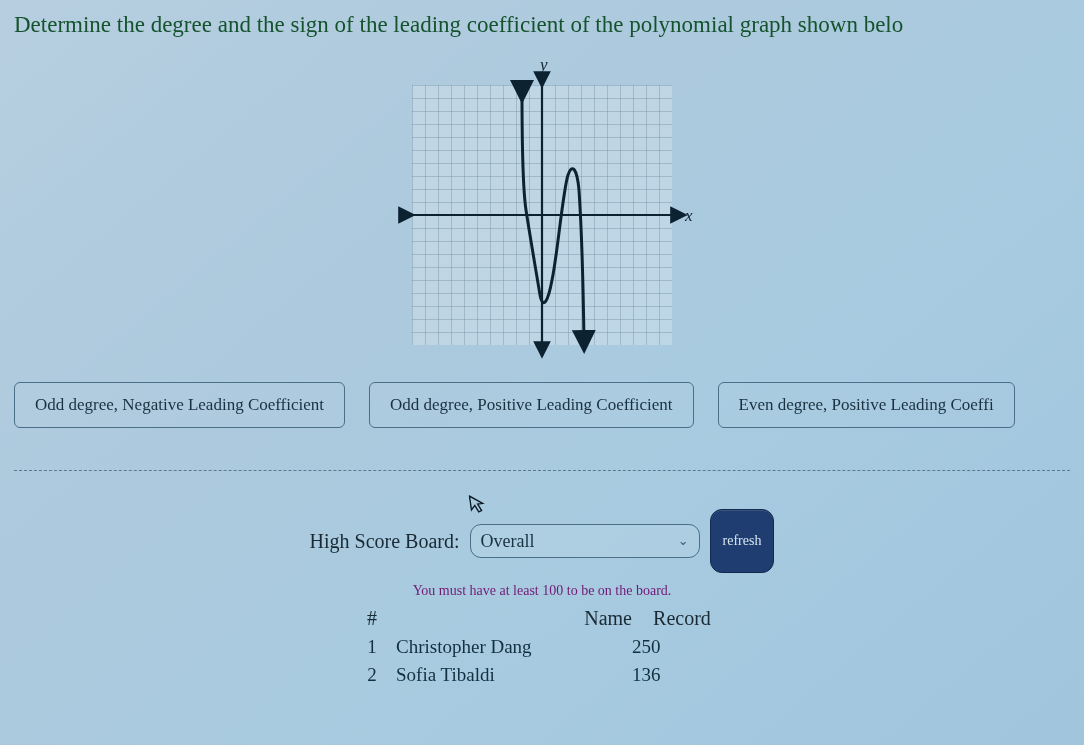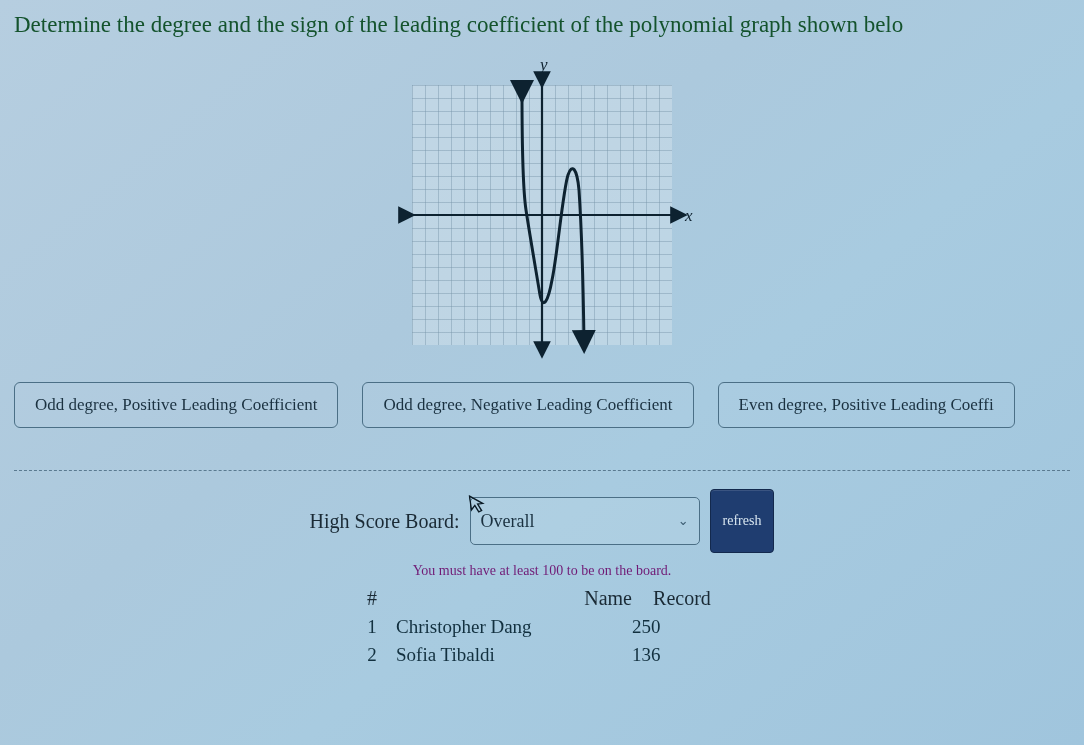--- a/index.html
+++ b/index.html
@@ -75,51 +75,51 @@
     font-size: 18px;
     color: #0a1a25;
     transform: rotate(-8deg);
   }
   .dashed {
     margin: 42px 14px 0 14px;
     border: none;
     border-top: 1.5px dashed #5a7a90;
   }
   .scoreboard {
-    margin-top: 18px;
+    margin-top: 38px;
     display: flex;
     flex-direction: column;
     align-items: center;
   }
   .sb-row1 {
     display: flex;
     align-items: center;
     gap: 10px;
     font-size: 20px;
   }
   .sb-select {
     display: inline-flex;
     align-items: center;
     justify-content: space-between;
     border: 1.5px solid #4b6f86;
-    border-radius: 5px;
+    border-radius: 11px;
     width: 230px;
-    height: 48px;
+    height: 34px;
     padding: 0 10px;
     background: rgba(255,255,255,0.08);
     font-size: 18px;
     color: #1a3140;
     cursor: pointer;
   }
   .chev { font-size: 13px; color: #3a5a70; }
   .refresh {
     background: #1f3d70;
     color: #d8e6f0;
     border: 1px solid #13294d;
-    border-radius: 4px;
+    border-radius: 12px;
     padding: 23px 12px;
     font-size: 14px;
     font-family: inherit;
     cursor: pointer;
     box-shadow: inset 0 1px 0 rgba(255,255,255,0.12);
   }
   .sb-note {
     font-size: 14px;
     color: #701a75;
     margin-top: 10px;
@@ -163,22 +163,22 @@
         C 156,260 161,252 165,230
         C 170,208 176,140 181,125
         C 185,113 190,118 192,140
         C 194,170 196,220 197,292
       " marker-start="url(#ah)" marker-end="url(#ah)"></path>
     </svg>
   </div>
 </div>
 
 <div class="options">
+  <div class="option">Odd degree, Negative Leading Coefficient</div>
   <div class="option">Odd degree, Positive Leading Coefficient</div>
-  <div class="option">Odd degree, Negative Leading Coefficient</div>
   <div class="option">Even degree, Positive Leading Coeffi</div>
 </div>
 
 <span class="cursor">
   <svg width="16" height="20">
       <path d="M1,1 L1,15 L5,11 L8,18 L11,17 L8,10 L13,10 Z" fill="none" stroke="#0a1a25" stroke-width="1.4"></path>
     </svg>
 </span>
 
 <hr class="dashed">

